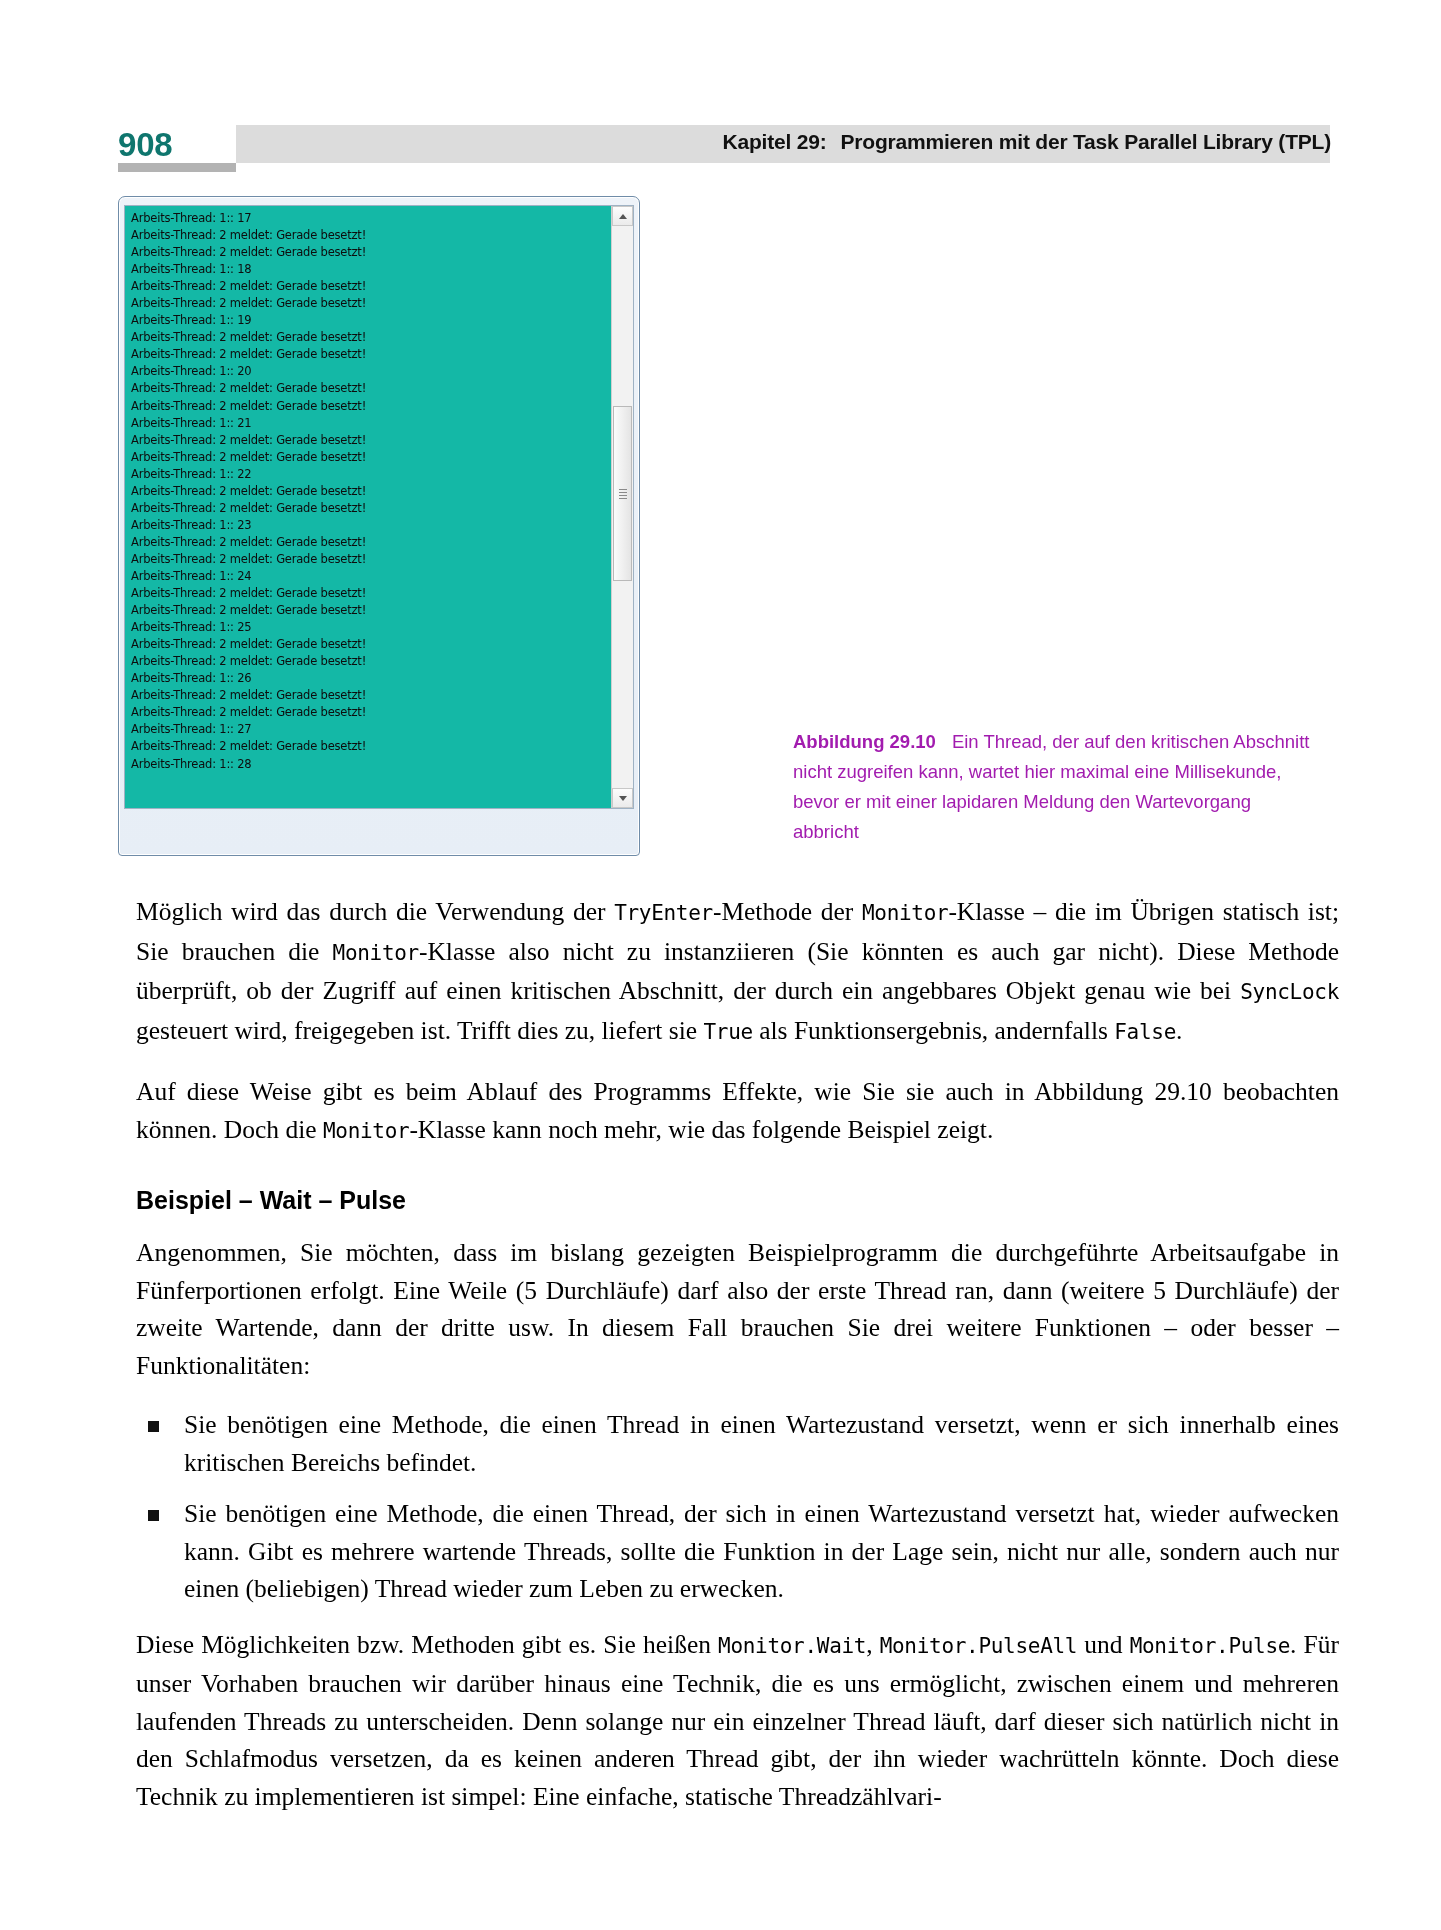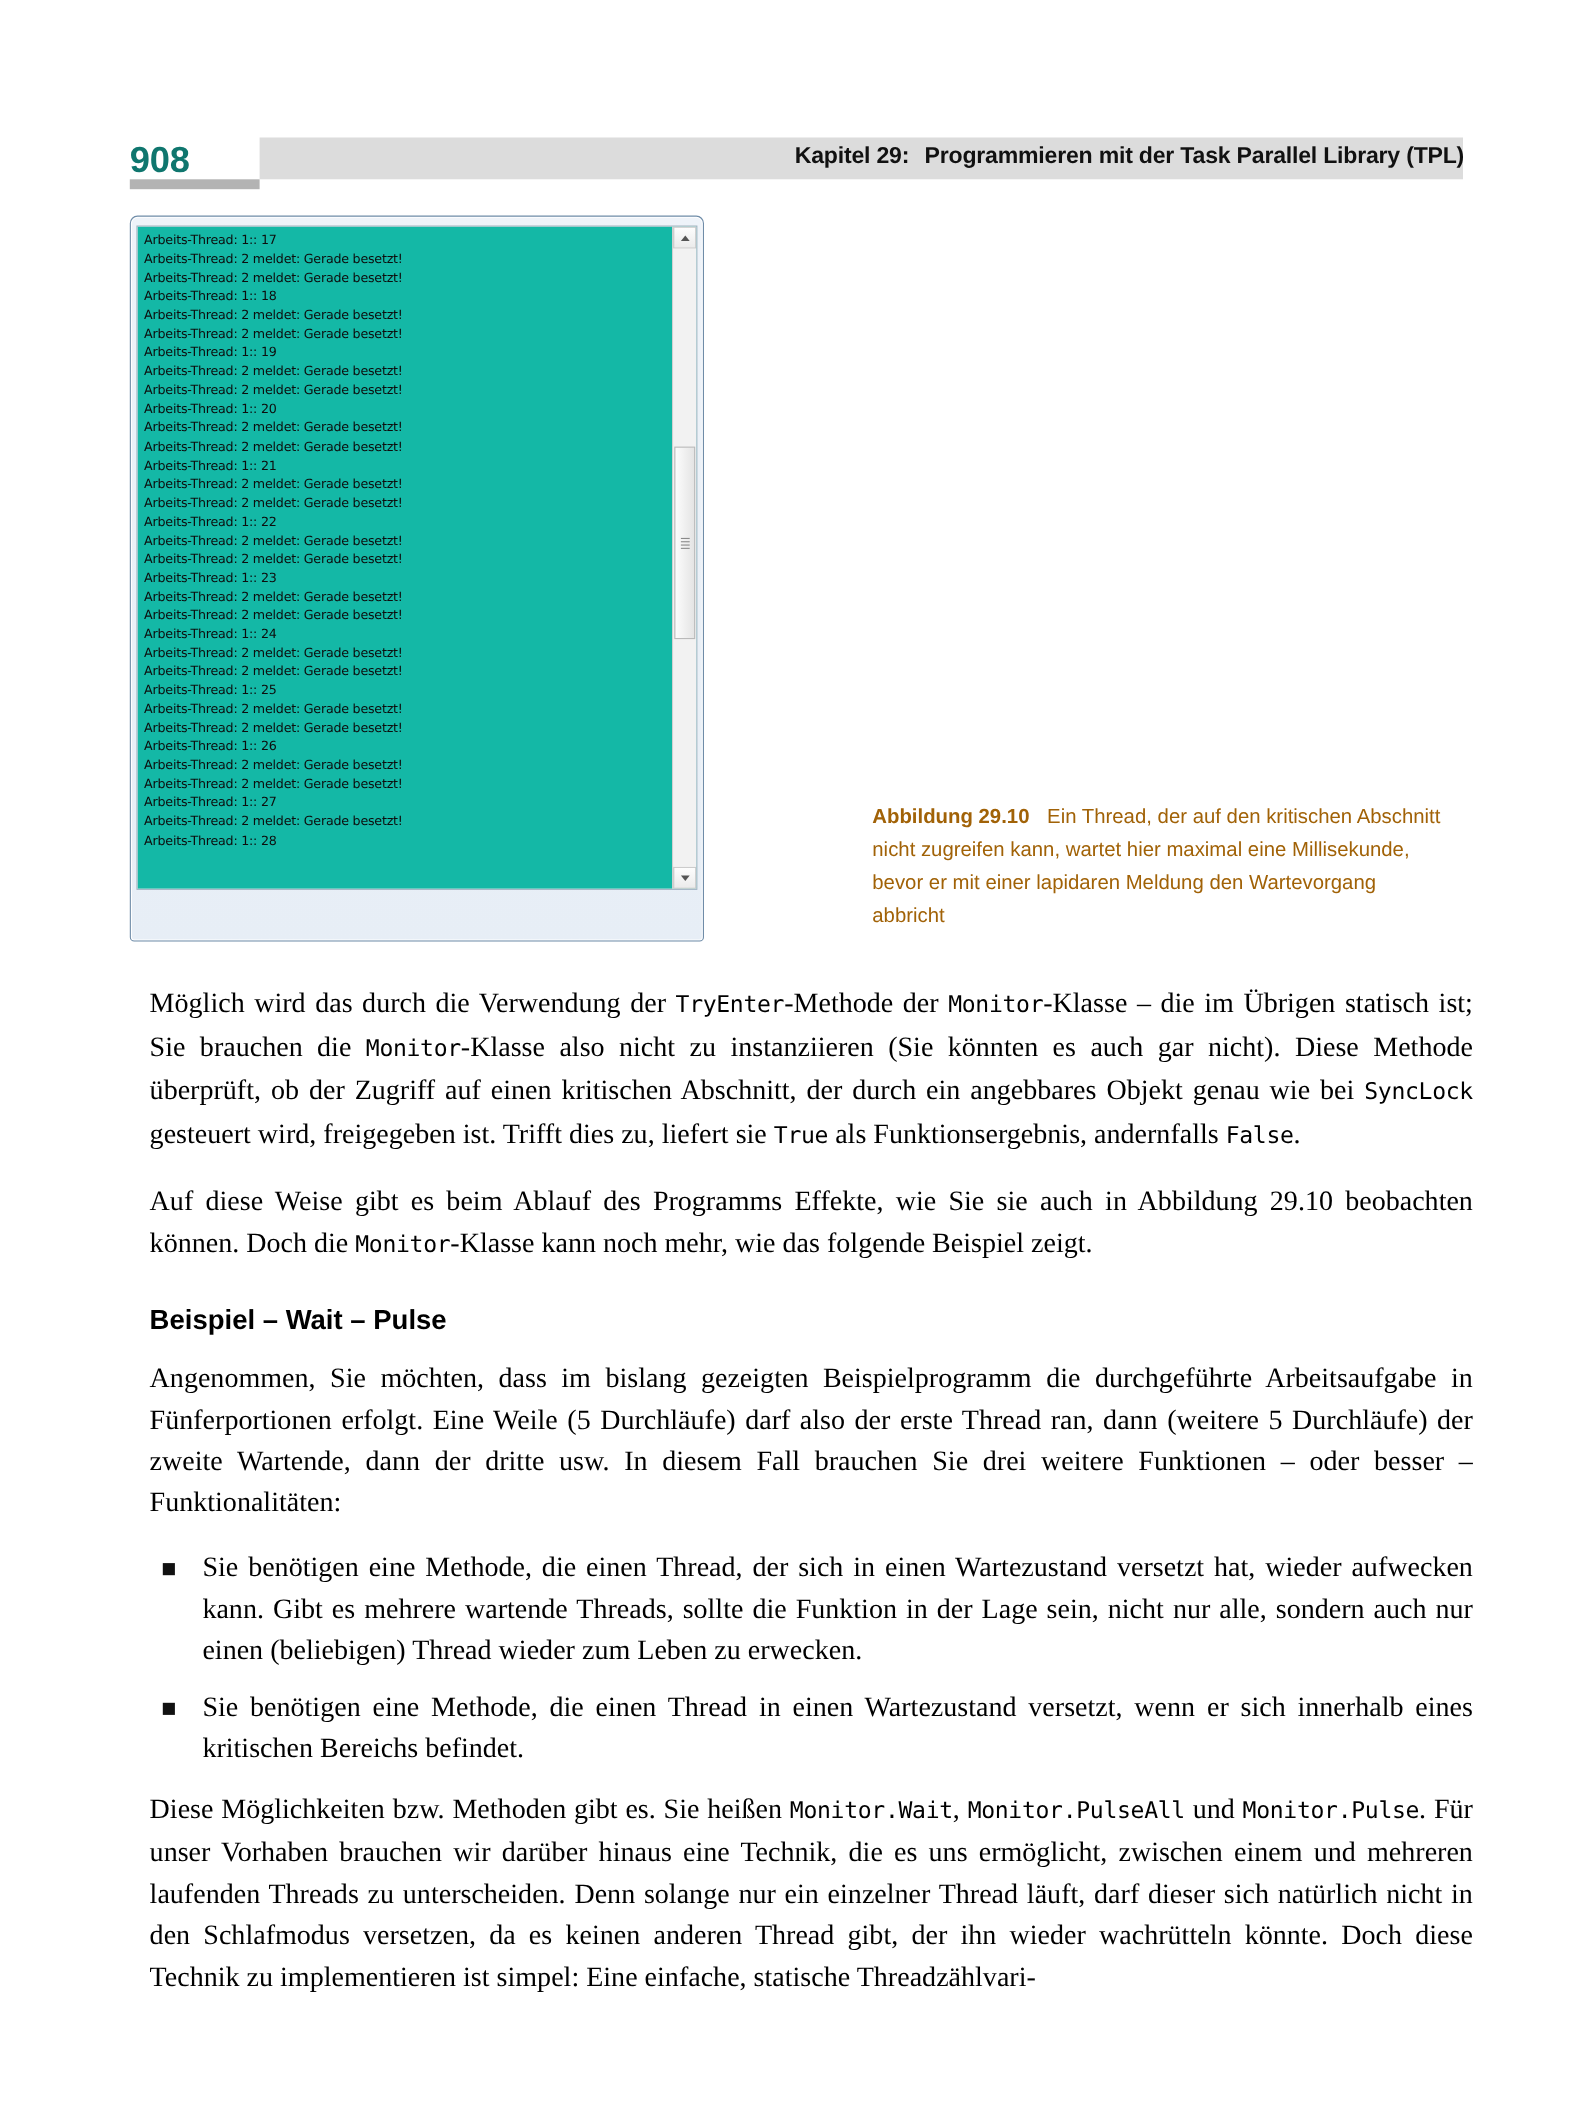--- a/index.html
+++ b/index.html
@@ -218,21 +218,21 @@
 
   
   .figcaption {
     position: absolute;
     left: 793px;
     top: 727px;
     width: 520px;
     font-family: "Liberation Sans", sans-serif;
     font-size: 18.5px;
     line-height: 30px;
-    color: #a16207;
+    color: #a21caf;
   }
   .figcaption b { font-weight: bold; }
   .figcaption .capgap { display: inline-block; width: 16px; }
 
   
   .body-col {
     position: absolute;
     left: 136px;
     top: 893px;
     width: 1203px;
@@ -363,18 +363,18 @@
 
   <p class="para"><span>Möglich wird das durch die Verwendung der </span><code class="mono">TryEnter</code><span>-Methode der </span><code class="mono">Monitor</code><span>-Klasse – die im Übrigen statisch ist; Sie brauchen die </span><code class="mono">Monitor</code><span>-Klasse also nicht zu instanziieren (Sie könnten es auch gar nicht). Diese Methode überprüft, ob der Zugriff auf einen kritischen Abschnitt, der durch ein angebbares Objekt genau wie bei </span><code class="mono">SyncLock</code><span> gesteuert wird, freigegeben ist. Trifft dies zu, liefert sie </span><code class="mono">True</code><span> als Funktionsergebnis, andernfalls </span><code class="mono">False</code><span>.</span></p>
 
   <p class="para"><span>Auf diese Weise gibt es beim Ablauf des Programms Effekte, wie Sie sie auch in Abbildung 29.10 beobachten können. Doch die </span><code class="mono">Monitor</code><span>-Klasse kann noch mehr, wie das folgende Beispiel zeigt.</span></p>
 
   <h2 class="subhead">Beispiel – Wait – Pulse</h2>
 
   <p class="para">Angenommen, Sie möchten, dass im bislang gezeigten Beispielprogramm die durchgeführte Arbeitsaufgabe in Fünferportionen erfolgt. Eine Weile (5 Durchläufe) darf also der erste Thread ran, dann (weitere 5 Durchläufe) der zweite Wartende, dann der dritte usw. In diesem Fall brauchen Sie drei weitere Funktionen – oder besser – Funktionalitäten:</p>
 
   <ul class="bullets">
+    <li>Sie benötigen eine Methode, die einen Thread in einen Wartezustand versetzt, wenn er sich innerhalb eines kritischen Bereichs befindet.</li>
     <li>Sie benötigen eine Methode, die einen Thread, der sich in einen Wartezustand versetzt hat, wieder aufwecken kann. Gibt es mehrere wartende Threads, sollte die Funktion in der Lage sein, nicht nur alle, sondern auch nur einen (beliebigen) Thread wieder zum Leben zu erwecken.</li>
-    <li>Sie benötigen eine Methode, die einen Thread in einen Wartezustand versetzt, wenn er sich innerhalb eines kritischen Bereichs befindet.</li>
   </ul>
 
   <p class="para"><span>Diese Möglichkeiten bzw. Methoden gibt es. Sie heißen </span><code class="mono">Monitor.Wait</code><span>, </span><code class="mono">Monitor.PulseAll</code><span> und </span><code class="mono">Monitor.Pulse</code><span>. Für unser Vorhaben brauchen wir darüber hinaus eine Technik, die es uns ermöglicht, zwischen einem und mehreren laufenden Threads zu unterscheiden. Denn solange nur ein einzelner Thread läuft, darf dieser sich natürlich nicht in den Schlafmodus versetzen, da es keinen anderen Thread gibt, der ihn wieder wachrütteln könnte. Doch diese Technik zu implementieren ist simpel: Eine einfache, statische Threadzählvari-</span></p>
 </div>
 
 </body></html>

